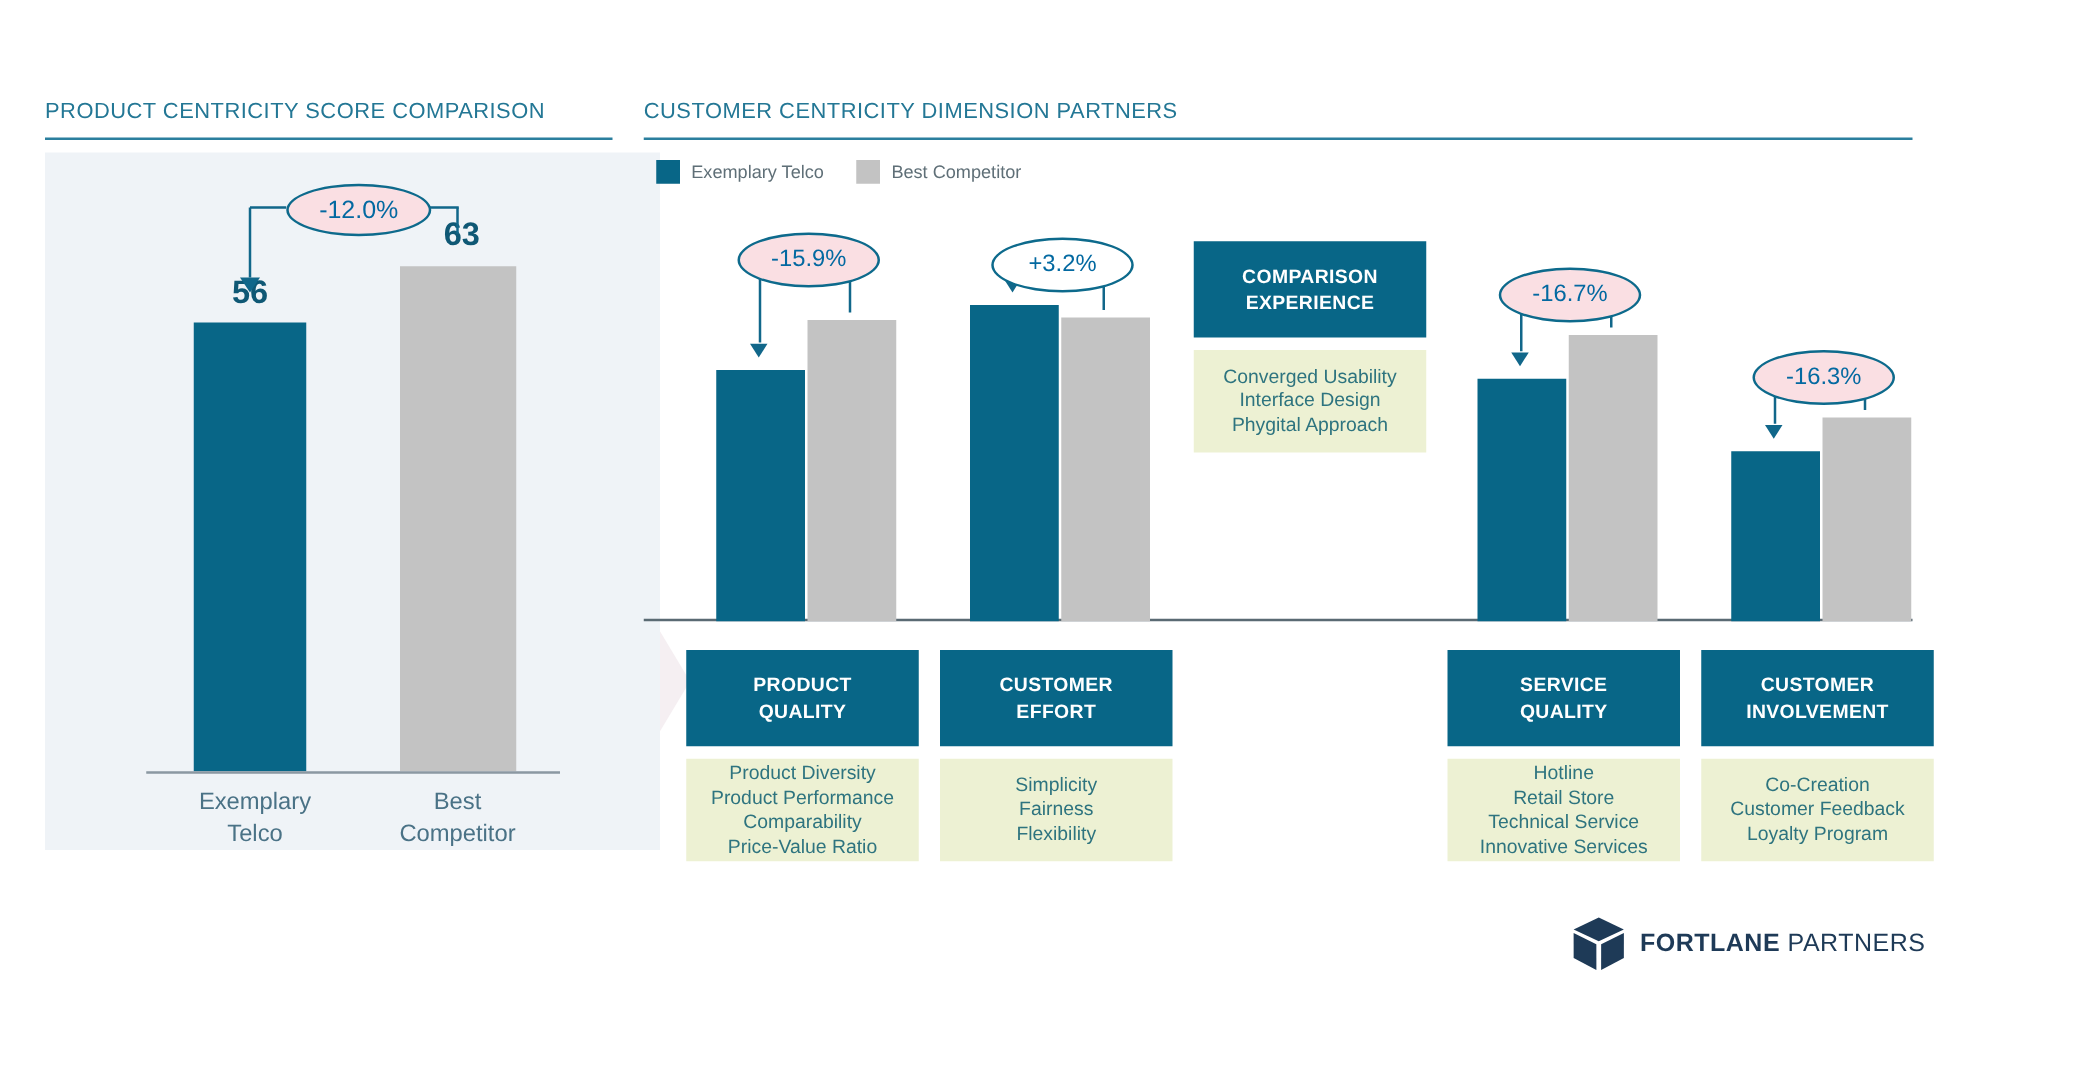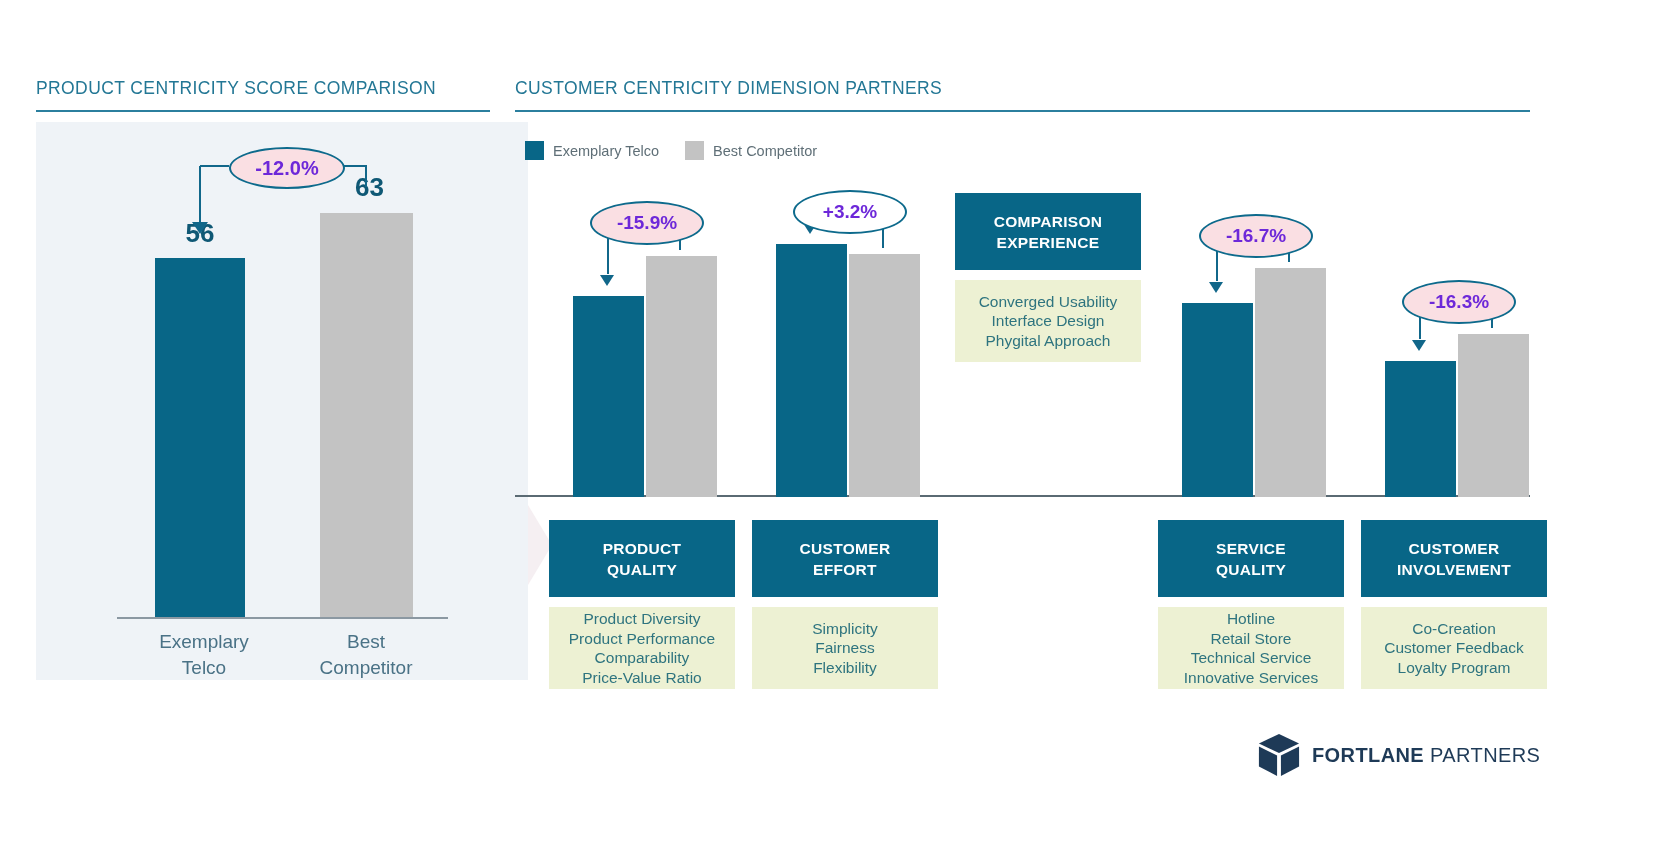--- a/index.html
+++ b/index.html
@@ -49,28 +49,28 @@
   .conn{position:absolute;background:#11678a;}
   .conn-h{height:2px;}
   .conn-v{width:2px;}
   .arrowhead{
     position:absolute;width:0;height:0;
     border-left:8px solid transparent;border-right:8px solid transparent;
     border-top:12px solid #11678a;
   }
   .oval{
     position:absolute;border:2px solid #0d6a8c;border-radius:50%;
-    background:#fadfe3;color:#6d28d9;font-weight:bold;
+    background:#fadfe3;color:#0369a1;font-weight:normal;
     display:flex;align-items:center;justify-content:center;
   }
   .oval.white{background:#ffffff;}
   #score-oval{left:193px;top:25px;width:112px;height:38px;font-size:20px;}
 
   
-  #legend{position:absolute;left:525px;top:141px;display:flex;align-items:center;gap:26px;}
+  #legend{position:absolute;left:525px;top:128px;display:flex;align-items:center;gap:26px;}
   .legend-entry{display:flex;align-items:center;gap:9px;}
   .swatch{width:19px;height:19px;}
   .swatch-teal{background:#086687;}
   .swatch-gray{background:#c3c3c3;}
   .legend-label{font-size:14.5px;color:#5f6f77;}
 
   #dim-columns{
     position:absolute;left:549px;top:170px;display:flex;gap:17px;
   }
   .dim-col{width:186px;display:flex;flex-direction:column;}
@@ -154,21 +154,21 @@
 
 <div id="dim-columns">
 
   <div class="dim-col">
     <div class="plot-cell">
       <div class="conn conn-v rconn-left" style="top: 52px; height: 52px;"></div>
       <div class="arrowhead rarrow" style="top: 105px;"></div>
       <div class="conn conn-v rconn-right" style="top: 52px; height: 28px;"></div>
       <div class="rbar rbar-teal" style="height: 201px;"></div>
       <div class="rbar rbar-gray" style="height: 241px;"></div>
-      <div class="oval dim-oval" style="top: 31px;">-15.9%</div>
+      <div class="oval dim-oval" style="top: 16px;">-15.9%</div>
     </div>
     <div class="dim-header">
       <div>PRODUCT</div>
       <div>QUALITY</div>
     </div>
     <div class="dim-items">
       <div>Product Diversity</div>
       <div>Product Performance</div>
       <div>Comparability</div>
       <div>Price-Value Ratio</div>

